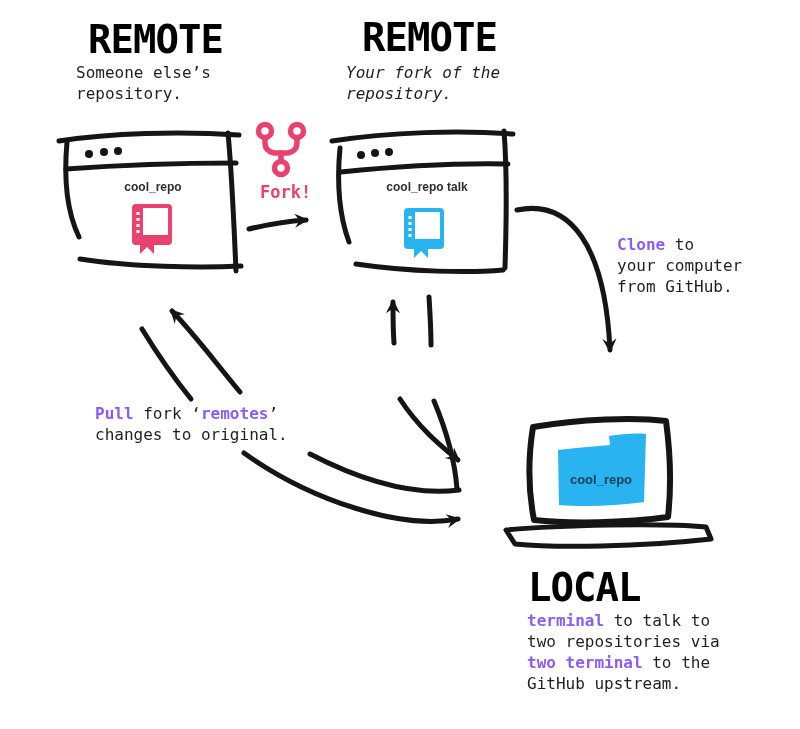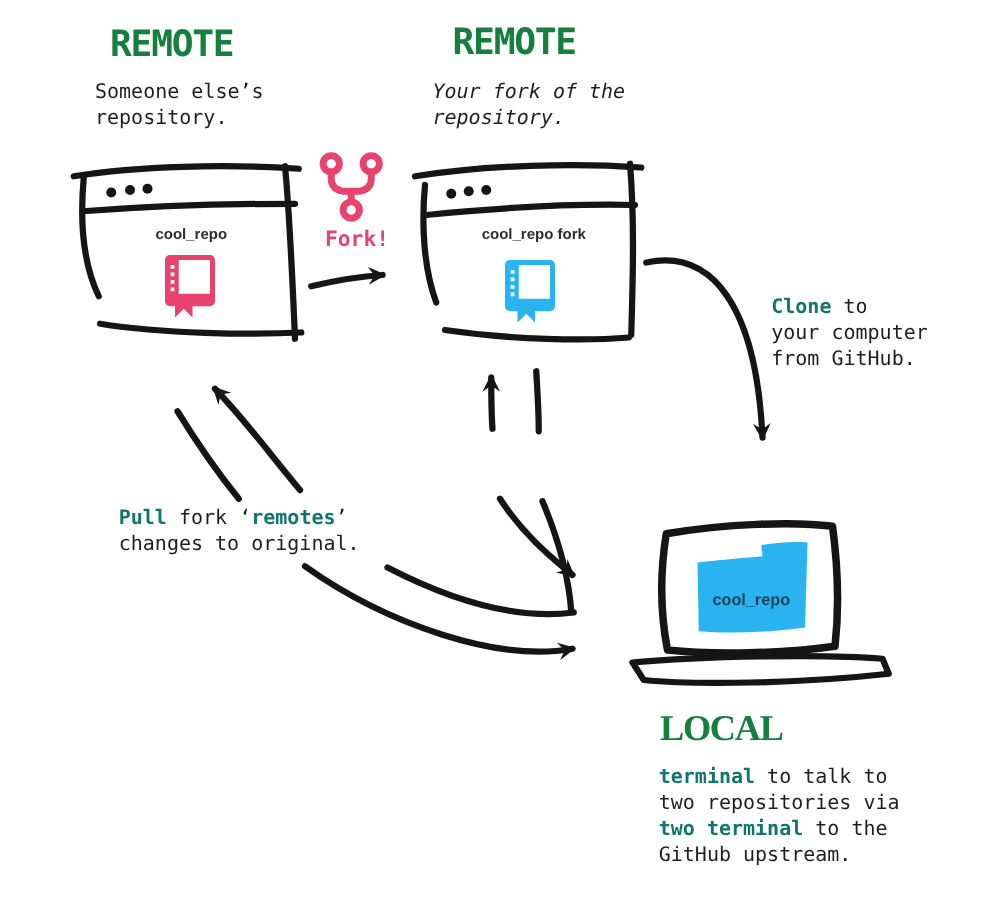--- a/index.html
+++ b/index.html
@@ -1,21 +1,21 @@
 <!DOCTYPE html>
 <html style="--pink: #e8436e; --blue: #29b3f0; --ink: #151515;"><head>
 <meta charset="utf-8">
 <style>
   html,body{margin:0;padding:0;background:#fff;}
   .canvas{position:relative;width:800px;height:729px;background:#ffffff;overflow:hidden;
           font-family:"DejaVu Sans Mono",monospace;}
   .layer{position:absolute;left:0;top:0;}
   .txt{position:absolute;white-space:pre-line;color:#1f1f1f;font-size:16px;line-height:21px;}
-  .txt .b{font-weight:700;color:#0f766e;}
-  .h{position:absolute;font-weight:700;font-size:29px;line-height:1.05;color:#15803d;letter-spacing:-1px;}
+  .txt .b{font-weight:700;color:#8b5cf6;}
+  .h{position:absolute;font-weight:700;font-size:39px;line-height:1.05;color:#000000;letter-spacing:-1px;}
   .forklbl{position:absolute;font-weight:700;font-size:17px;color:var(--pink);}
   .winlbl{position:absolute;font-family:"Liberation Sans",sans-serif;font-weight:700;font-size:12px;
           color:#2e2e2e;text-align:center;}
   .folderlbl{position:absolute;font-family:"Liberation Sans",sans-serif;font-weight:700;font-size:13px;
           color:#17425a;text-align:center;}
   .ink{stroke:var(--ink);stroke-width:5;fill:none;stroke-linecap:round;stroke-linejoin:round;}
   .ink6{stroke:var(--ink);stroke-width:6;fill:none;stroke-linecap:round;stroke-linejoin:round;}
   .inkfill{fill:var(--ink);}
   .whitefill{fill:#fff;}
   .pinkfill{fill:var(--pink);}
@@ -112,33 +112,33 @@
 
   <div class="h" style="left:88px;top:20px;">REMOTE</div>
   <div class="txt" style="left:76px;top:62px;">Someone else’s
 repository.</div>
 
   <div class="h" style="left:362px;top:18px;">REMOTE</div>
   <div class="txt" style="left:346px;top:62px;font-style:italic;">Your fork of the
 repository.</div>
 
   <div class="winlbl" style="left:110px;top:180px;width:86px;">cool_repo</div>
-  <div class="winlbl" style="left:377px;top:180px;width:100px;">cool_repo fork</div>
+  <div class="winlbl" style="left:377px;top:180px;width:100px;">cool_repo talk</div>
 
   <div class="forklbl" style="left:260px;top:182px;">Fork!</div>
 
   <div class="txt" style="left:617px;top:234px;"><span class="b">Clone</span><span> to
 your computer
 from GitHub.</span></div>
 
 
   <div class="txt" style="left:95px;top:403px;"><span class="b">Pull</span><span> fork ‘</span><span class="b">remotes</span><span>’
 changes to original.</span></div>
 
   <div class="folderlbl" style="left:556px;top:472px;width:90px;">cool_repo</div>
 
-  <div class="h" style="left:528px;top:568px;font-family:Liberation Serif, serif;">LOCAL</div>
+  <div class="h" style="left:528px;top:568px;">LOCAL</div>
   <div class="txt" style="left:527px;top:610px;"><span class="b">terminal</span><span> to talk to
 two repositories via
 </span><span class="b">two terminal</span><span> to the
 GitHub upstream.</span></div>
 
 </div>
 
 </body></html>

